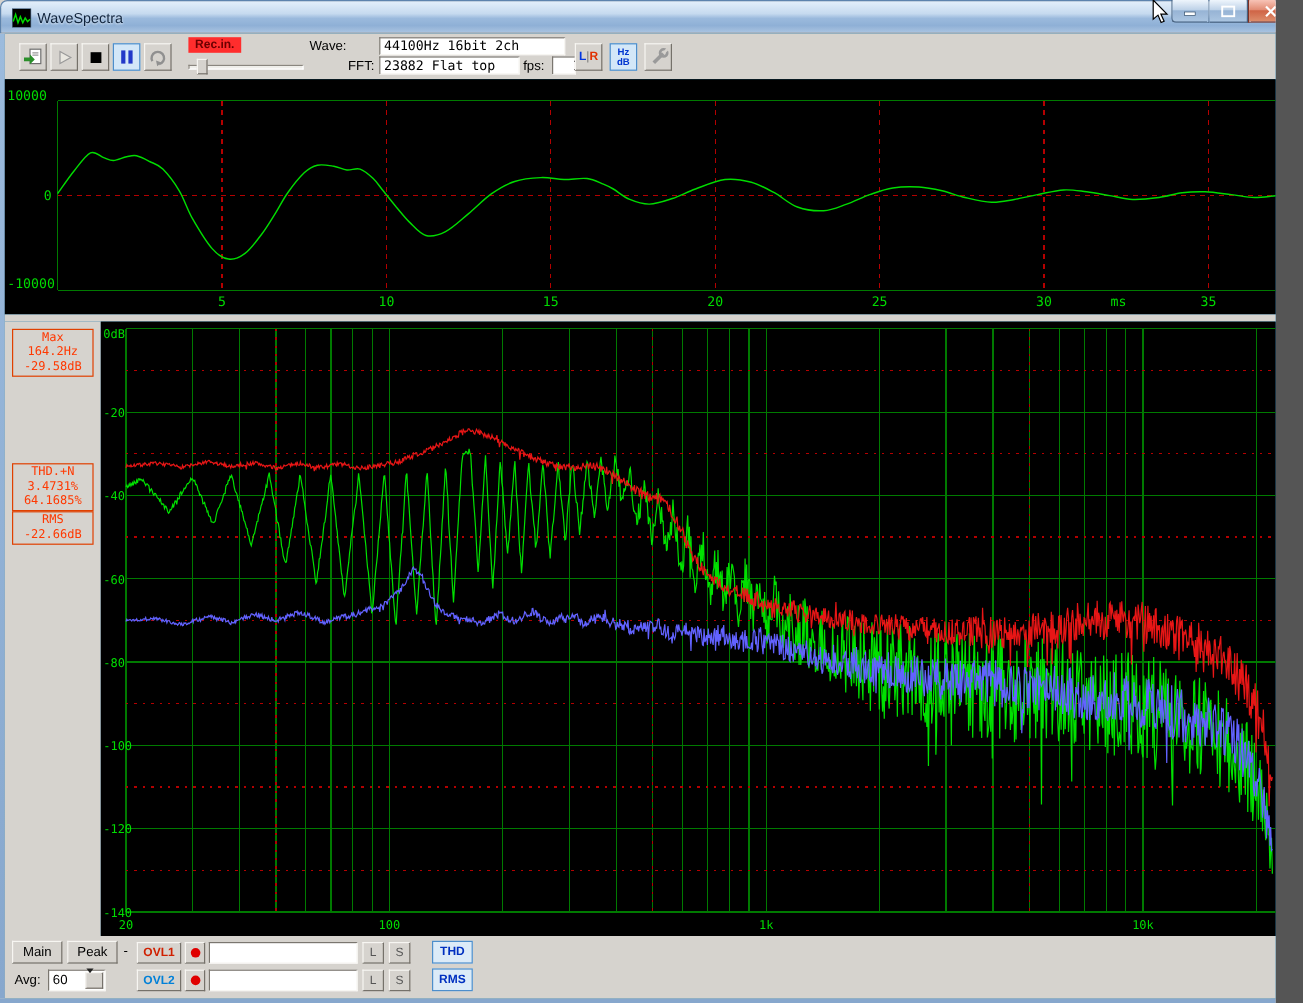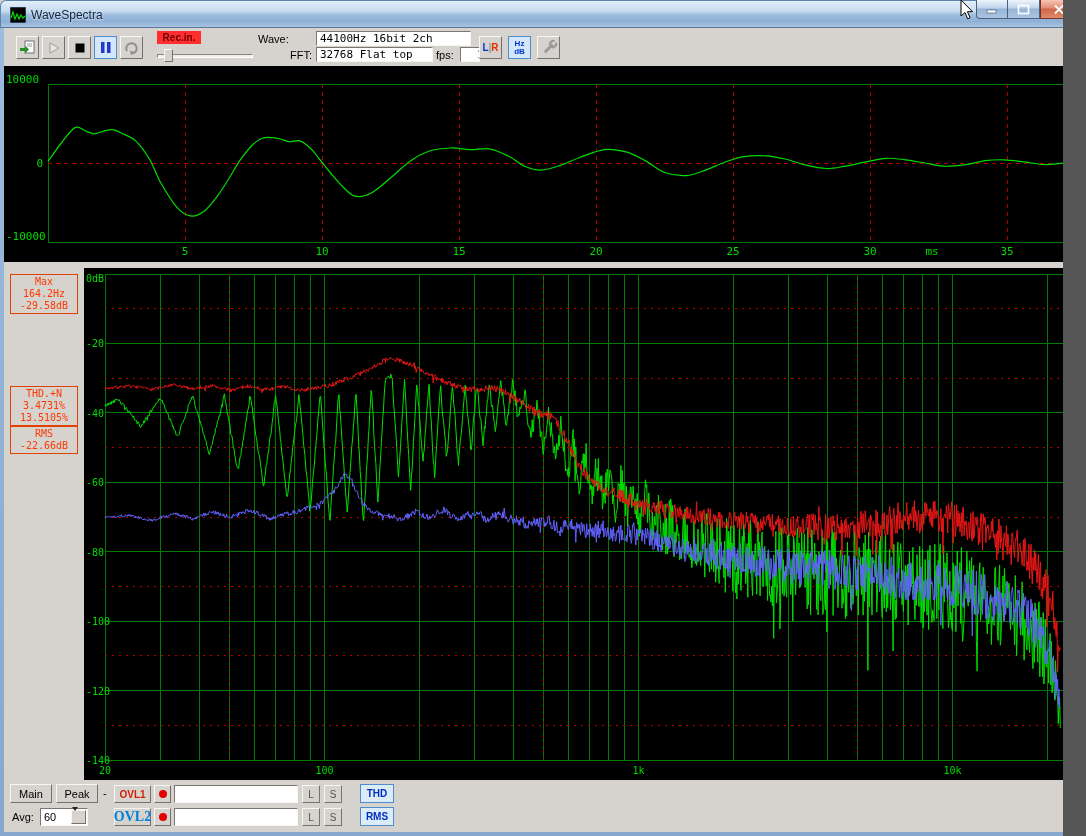--- a/index.html
+++ b/index.html
@@ -66,21 +66,21 @@
   
   #controls{position:absolute;left:0;top:752px;width:1078px;height:52px;background:#d6d3ce;}
   .btn{position:absolute;box-sizing:border-box;background:#d6d3ce;font-size:11px;color:#000;
     border:1px solid;border-color:#f7f6f2 #75716a #75716a #f7f6f2;
     display:flex;align-items:center;justify-content:center;}
   .btn.toggled{border:1px solid #4d8ecb;background:#dcebf8;}
   #btn-main{left:6px;top:4px;width:42px;height:19px;}
   #btn-peak{left:52px;top:4px;width:42px;height:19px;}
   #dash1{position:absolute;left:99px;top:7px;font-size:11px;}
   #btn-ovl1{left:110px;top:5px;width:37px;height:18px;color:#d02000;font-weight:bold;font-size:10px;}
-  #btn-ovl2{left:110px;top:28px;width:37px;height:18px;color:#0080d8;font-weight:bold;font-size:14px;font-family:Liberation Serif, serif;}
+  #btn-ovl2{left:110px;top:28px;width:37px;height:18px;color:#0080d8;font-weight:bold;font-size:10px;}
   #btn-dot1{left:150px;top:5px;width:17px;height:18px;}
   #btn-dot2{left:150px;top:28px;width:17px;height:18px;}
   .dot{width:8px;height:8px;border-radius:50%;background:#e00000;}
   .text-input{position:absolute;box-sizing:border-box;background:#fff;border:1px solid;
     border-color:#7a766f #f7f6f2 #f7f6f2 #7a766f;font-size:11px;padding:0 2px;}
   #inp1{left:170px;top:5px;width:124px;height:18px;}
   #inp2{left:170px;top:28px;width:124px;height:18px;}
   #btn-l1,#btn-s1,#btn-l2,#btn-s2{width:18px;height:18px;font-size:10px;color:#555;}
   #btn-l1{left:298px;top:5px}#btn-s1{left:320px;top:5px}
   #btn-l2{left:298px;top:28px}#btn-s2{left:320px;top:28px}
@@ -164,21 +164,21 @@
 
       <div id="rec-indicator">Rec.in.</div>
       <div id="rec-slider">
         <div class="track"></div>
         <div class="thumb"></div>
       </div>
 
       <div class="tb-label" id="lbl-wave">Wave:</div>
       <div class="sunken-field" id="fld-wave">44100Hz 16bit 2ch</div>
       <div class="tb-label" id="lbl-fft">FFT:</div>
-      <div class="sunken-field" id="fld-fft">32768 Flat top</div>
+      <div class="sunken-field" id="fld-fft">23882 Flat top</div>
       <div class="tb-label" id="lbl-fps">fps:</div>
       <div class="sunken-field" id="fld-fps">19</div>
 
       <div class="tb-btn" id="btn-lr">
         <span class="l">L</span>
           <span class="d">|</span>
           <span class="r">R</span>
       </div>
       <div class="tb-btn tb-active" id="btn-hzdb">
         <span>Hz</span>
@@ -228,21 +228,21 @@
     <div id="spec-row">
       <div id="spec-gutter">
         <div class="rbox" id="rbox-max">
           <div>Max</div>
           <div>164.2Hz</div>
           <div>-29.58dB</div>
         </div>
         <div class="rbox" id="rbox-thd">
           <div>THD.+N</div>
           <div>3.4731%</div>
-          <div>13.5105%</div>
+          <div>64.1685%</div>
         </div>
         <div class="rbox" id="rbox-rms">
           <div>RMS</div>
           <div>-22.66dB</div>
         </div>
       </div>
       <div id="spec-panel">
         <svg id="spec-svg" width="998" height="512">
             <line x1="21" y1="6" x2="21" y2="492" stroke="#007a00" stroke-width="1" shape-rendering="crispEdges"></line>
             <line x1="76.29265534348391" y1="6" x2="76.29265534348391" y2="492" stroke="#007a00" stroke-width="1" shape-rendering="crispEdges"></line>

